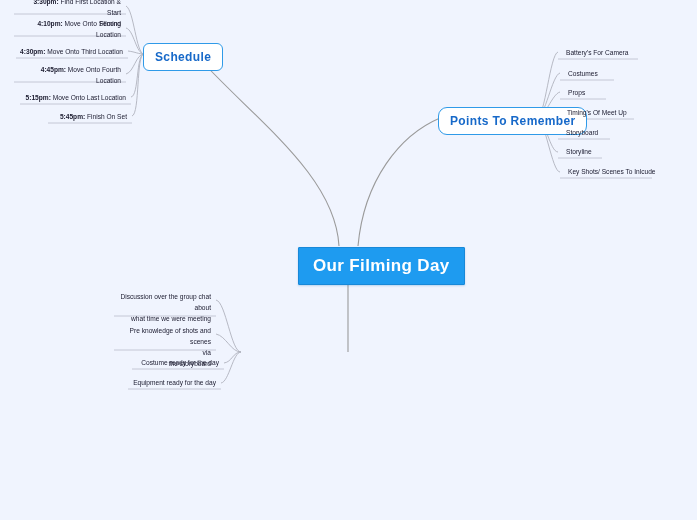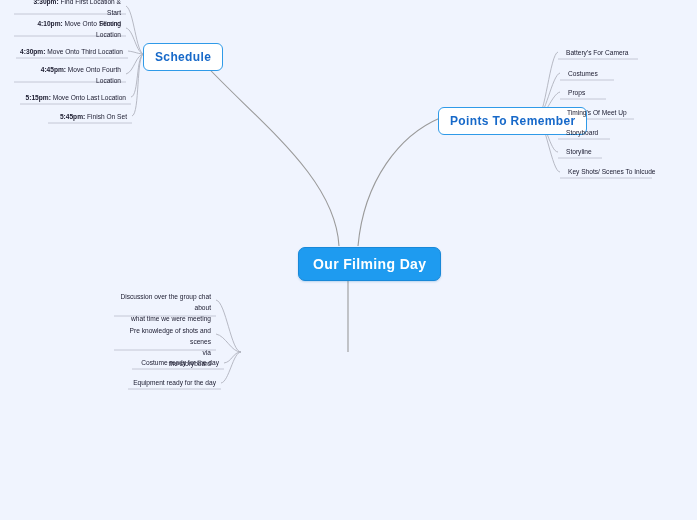--- a/index.html
+++ b/index.html
@@ -29,24 +29,24 @@
     pointer-events: none;
   }
   .node {
     position: absolute;
     box-sizing: border-box;
   }
   
   .node-root {
     background: #1e9bf0;
     border: 1px solid #1888d8;
-    border-radius: 7px;
+    border-radius: 1px;
     color: #ffffff;
     font-weight: bold;
-    font-size: 14px;
+    font-size: 17px;
     letter-spacing: 0.35px;
     padding: 8px 14px;
     text-align: center;
     white-space: nowrap;
     box-shadow: 0 1px 2px rgba(30,120,190,0.25);
   }
   
   .node-branch {
     background: #ffffff;
     border: 1.6px solid #2f9ae8;
@@ -147,21 +147,21 @@
   <div class="node node-leaf leaf-left" style="left:14px; top:-6px; width:112px;"><b>3:30pm:</b> Find First Location &amp; Start
 Filming</div>
   <div class="node node-leaf leaf-left" style="left:14px; top:16px; width:112px;"><b>4:10pm:</b> Move Onto Second
 Location</div>
   <div class="node node-leaf leaf-left" style="left:16px; top:44px; width:112px;"><b>4:30pm:</b> Move Onto Third Location</div>
   <div class="node node-leaf leaf-left" style="left:14px; top:62px; width:112px;"><b>4:45pm:</b> Move Onto Fourth
 Location</div>
   <div class="node node-leaf leaf-left" style="left:20px; top:90px; width:111px;"><b>5:15pm:</b> Move Onto Last Location</div>
   <div class="node node-leaf leaf-left" style="left:48px; top:109px; width:84px;"><b>5:45pm:</b> Finish On Set</div>
 
-  <div class="node node-branch" style="left:438px; top:107px;">Points To Remember</div>
+  <div class="node node-branch" style="left:438px; top:107px;border-radius:9px;">Points To Remember</div>
 
   <div class="node node-leaf leaf-right" style="left:562px; top:45px; width:90px;">Battery's For Camera</div>
   <div class="node node-leaf leaf-right" style="left:564px; top:66px; width:70px;">Costumes</div>
   <div class="node node-leaf leaf-right" style="left:564px; top:85px; width:60px;">Props</div>
   <div class="node node-leaf leaf-right" style="left:563px; top:105px; width:85px;">Timing's Of Meet Up</div>
   <div class="node node-leaf leaf-right" style="left:562px; top:125px; width:70px;">Storyboard</div>
   <div class="node node-leaf leaf-right" style="left:562px; top:144px; width:60px;">Storyline</div>
   <div class="node node-leaf leaf-right" style="left:564px; top:164px; width:100px;">Key Shots/ Scenes To Inlcude</div>
 
 

